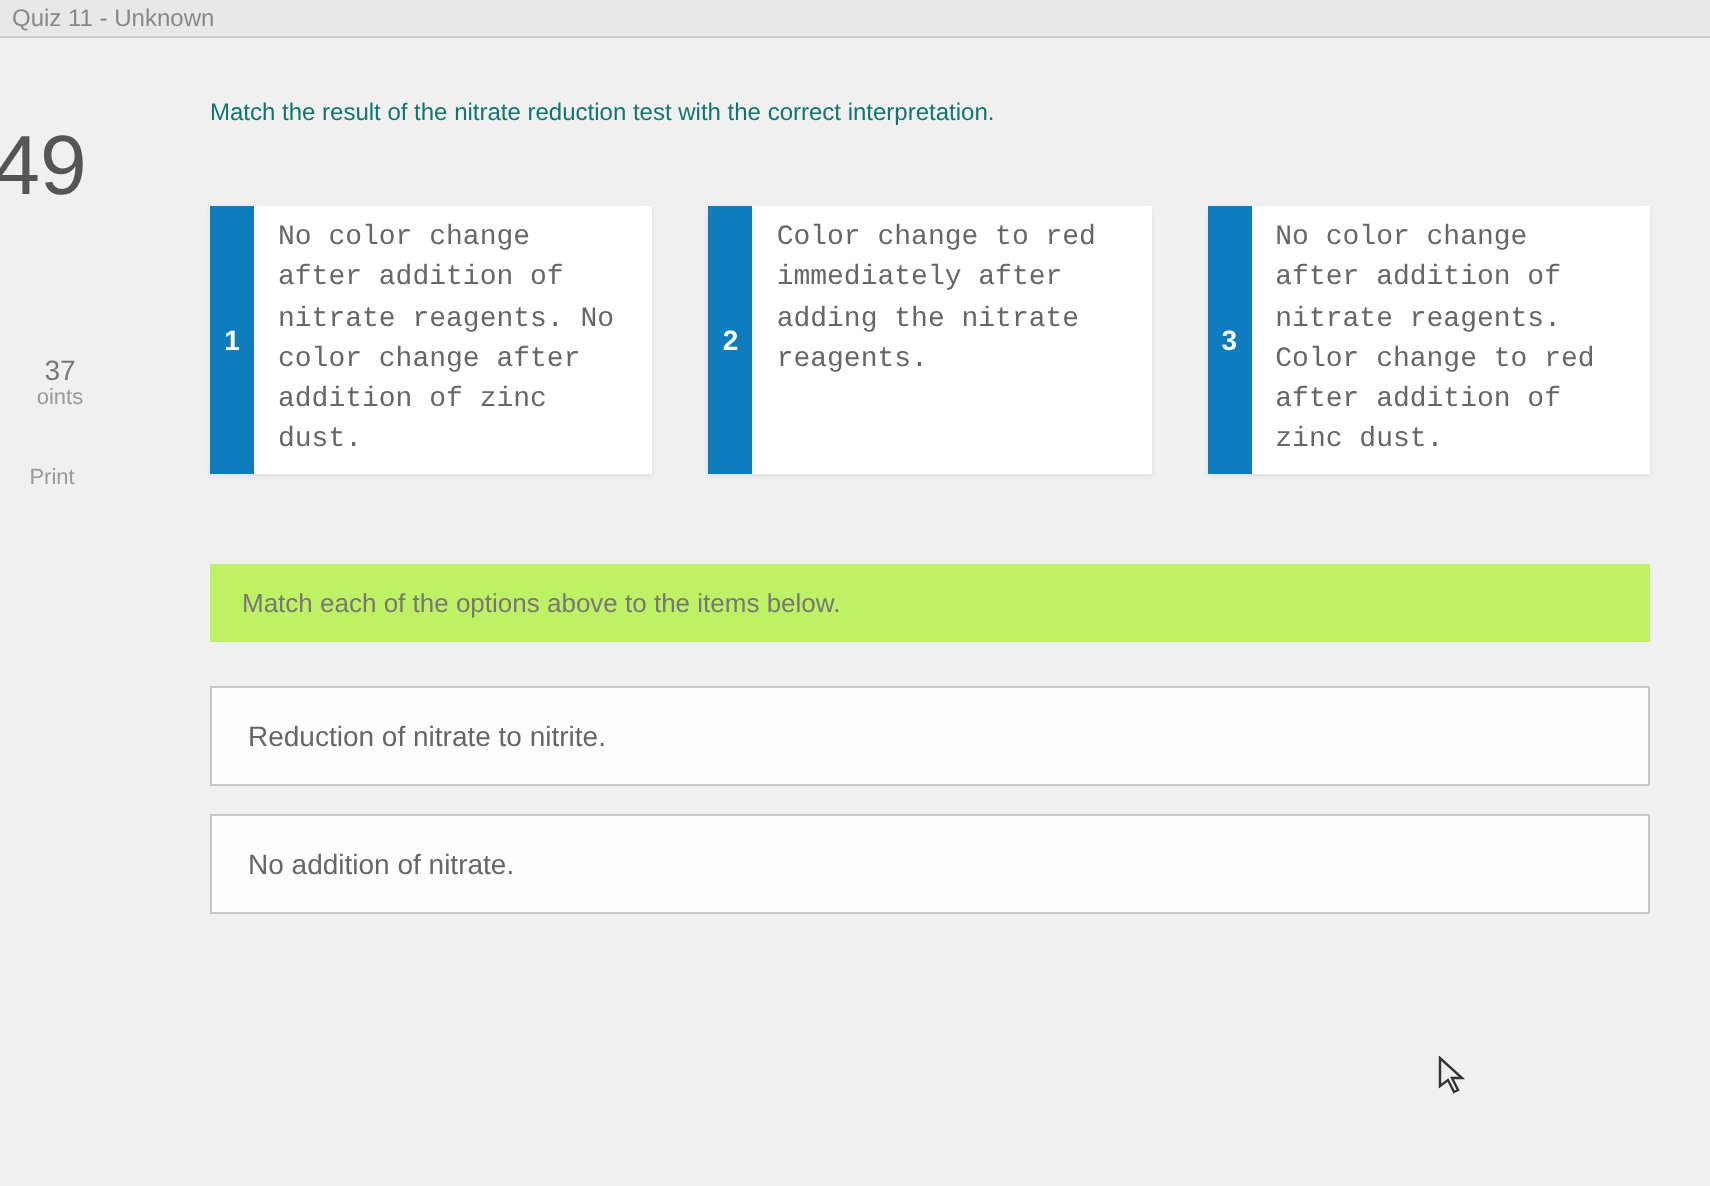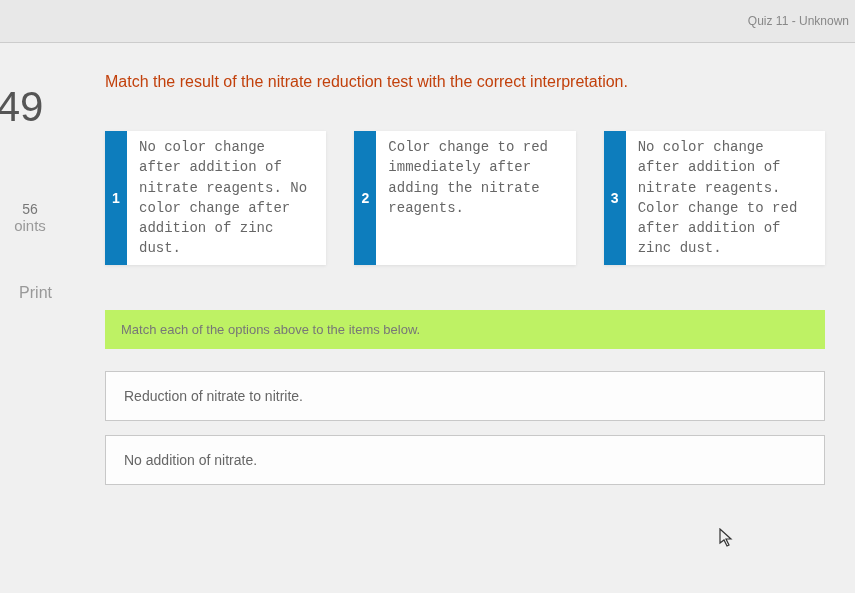--- a/index.html
+++ b/index.html
@@ -12,24 +12,23 @@
       background: #f0f0f0;
       color: #555;
       width: 855px;
       height: 593px;
       overflow: hidden;
       position: relative;
     }
     .top-bar {
       color: #888;
       font-size: 12px;
-      padding: 14px 6px;
+      padding: 2px 6px;
       background: #e8e8e8;
       border-bottom: 1px solid #ccc;
-      text-align: right;
     }
     .layout {
       display: flex;
       height: 100%;
     }
     .sidebar {
       width: 60px;
       padding-top: 40px;
       text-align: center;
       flex-shrink: 0;
@@ -39,37 +38,36 @@
       font-weight: 300;
       color: #555;
       margin-left: -20px;
       margin-bottom: 70px;
     }
     .points-value {
       font-size: 14px;
       color: #777;
     }
     .points-label {
-      font-size: 15px;
+      font-size: 11px;
       color: #999;
     }
     .print-btn {
-      font-size: 16px;
+      font-size: 11px;
       color: #999;
-      margin-top: 50px;
-      text-align: right;
+      margin-top: 28px;
       padding-right: 8px;
     }
     .main {
       flex: 1;
       padding: 30px 30px 10px 45px;
     }
     .prompt {
-      font-size: 16px;
-      color: #c2410c;
+      font-size: 12px;
+      color: #0f766e;
       margin-bottom: 40px;
     }
     .options-row {
       display: flex;
       gap: 28px;
       margin-bottom: 45px;
     }
     .option-card {
       display: flex;
       align-items: stretch;
@@ -122,21 +120,21 @@
   </style>
 </head>
 <body>
 
 <div class="top-bar">Quiz 11 - Unknown</div>
 
 <div class="layout">
 
   <div class="sidebar">
     <div class="question-number">49</div>
-    <div class="points-value">56</div>
+    <div class="points-value">37</div>
     <div class="points-label">oints</div>
     <div class="print-btn">Print</div>
   </div>
 
   <div class="main">
     <div class="prompt">Match the result of the nitrate reduction test with the correct interpretation.</div>
 
     <div class="options-row">
       <div class="option-card">
         <div class="option-tab">1</div>

